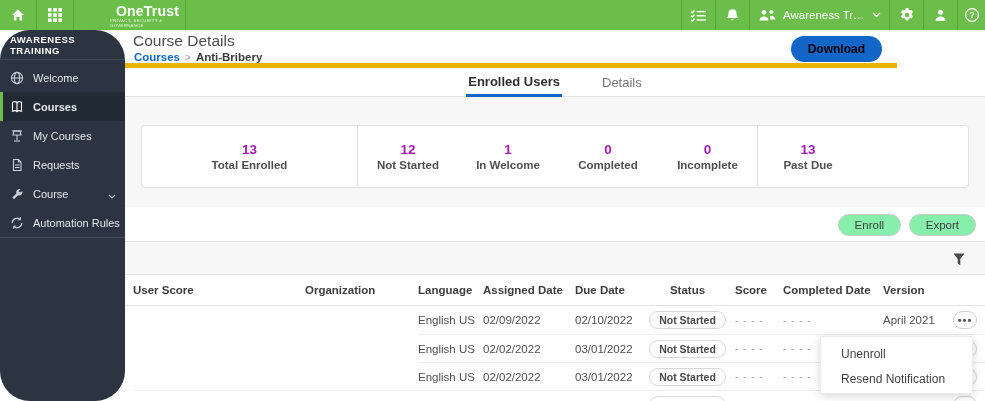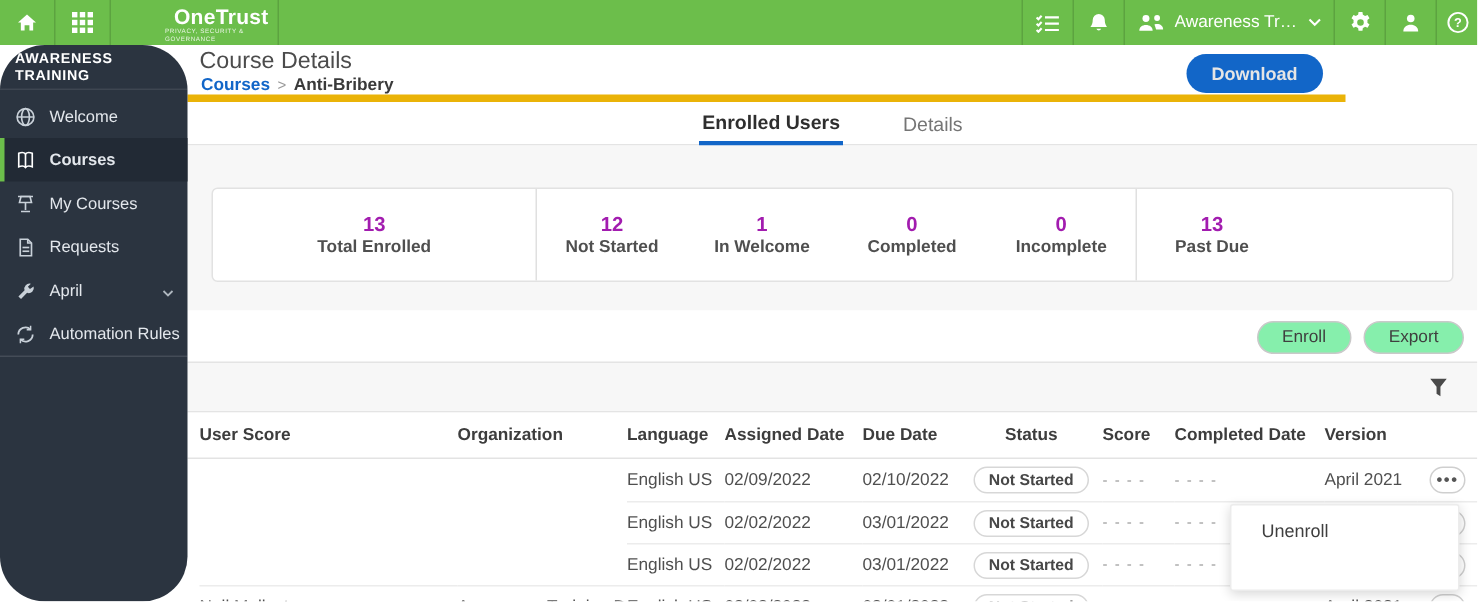--- a/index.html
+++ b/index.html
@@ -41,21 +41,21 @@
   .main { position:absolute; top:30px; left:125px; width:860px; height:371px; background:#fff; }
 
   .page-header { position:absolute; top:0; left:0; width:772px; height:38px; background:#fff;
                  border-bottom:5px solid #eab308; }
   .page-title { position:absolute; top:2px; left:8px; font-size:15.5px; color:#4C4C4C; }
   .breadcrumb { position:absolute; top:21px; left:9px; font-size:11.5px; display:flex; gap:5px; align-items:center; }
   .bc-link { color:#1266C8; font-weight:bold; cursor:pointer; }
   .bc-sep { color:#9a9a9a; font-size:10px; }
   .bc-current { color:#3A3A3A; font-weight:bold; }
   .btn-download { position:absolute; top:6px; right:15px; height:26px; padding:0 17px; border:none;
-                  background:#1266C8; color:#e5e5e5; font-weight:bold; font-size:12px; border-radius:14px;
+                  background:#1266C8; color:#000000; font-weight:bold; font-size:12px; border-radius:14px;
                   cursor:pointer; font-family:inherit; }
 
   .tabbar { position:absolute; top:38px; left:0; width:860px; height:29px; background:#fff;
             border-bottom:1px solid #E4E4E4; display:flex; justify-content:center; gap:38px; }
   .tab { height:29px; display:flex; align-items:center; font-size:13px; color:#757575; cursor:pointer; padding:0 2px; }
   .tab.active { color:#2E2E2E; font-weight:bold; border-bottom:3px solid #1266C8; }
 
   .statsband { position:absolute; top:67px; left:0; width:860px; height:110px; background:#F7F7F7; }
   .statscard { position:absolute; top:28px; left:16px; width:828px; height:63px; background:#fff;
                border:1px solid #E2E2E2; border-radius:4px; display:flex; align-items:stretch; }
@@ -244,21 +244,21 @@
           </svg>
         </span>
         <span>Requests</span>
       </div>
       <div class="sb-item">
         <span class="sb-ic">
           <svg width="14" height="14" viewBox="0 0 16 16" fill="#C9D1D9">
             <path d="M14.2 4.6a3.9 3.9 0 0 1-5 4.8l-4.6 4.7-2-2 4.7-4.6a3.9 3.9 0 0 1 4.8-5L9.8 4.8l1.6 1.6z"></path>
           </svg>
         </span>
-        <span>April</span>
+        <span>Course</span>
         <span class="sb-chev">
           <svg width="8" height="5" viewBox="0 0 8 5" fill="none" stroke="#AEB6BE" stroke-width="1.2">
               <path d="M1 1l3 3 3-3"></path>
             </svg>
         </span>
       </div>
       <div class="sb-item">
         <span class="sb-ic">
           <svg width="14" height="14" viewBox="0 0 14 14" fill="none" stroke="#C9D1D9" stroke-width="1.2">
             <path d="M2.2 7a4.8 4.8 0 0 1 8.2-3.3M11.8 7a4.8 4.8 0 0 1-8.2 3.3"></path>
@@ -444,15 +444,16 @@
               </button>
             </div>
         </div>
       </div>
 
     </div>
   </div>
 
   <div class="context-menu">
     <div class="cm-item">Unenroll</div>
+    <div class="cm-item">Resend Notification</div>
   </div>
 
 </div>
 
 </body></html>

